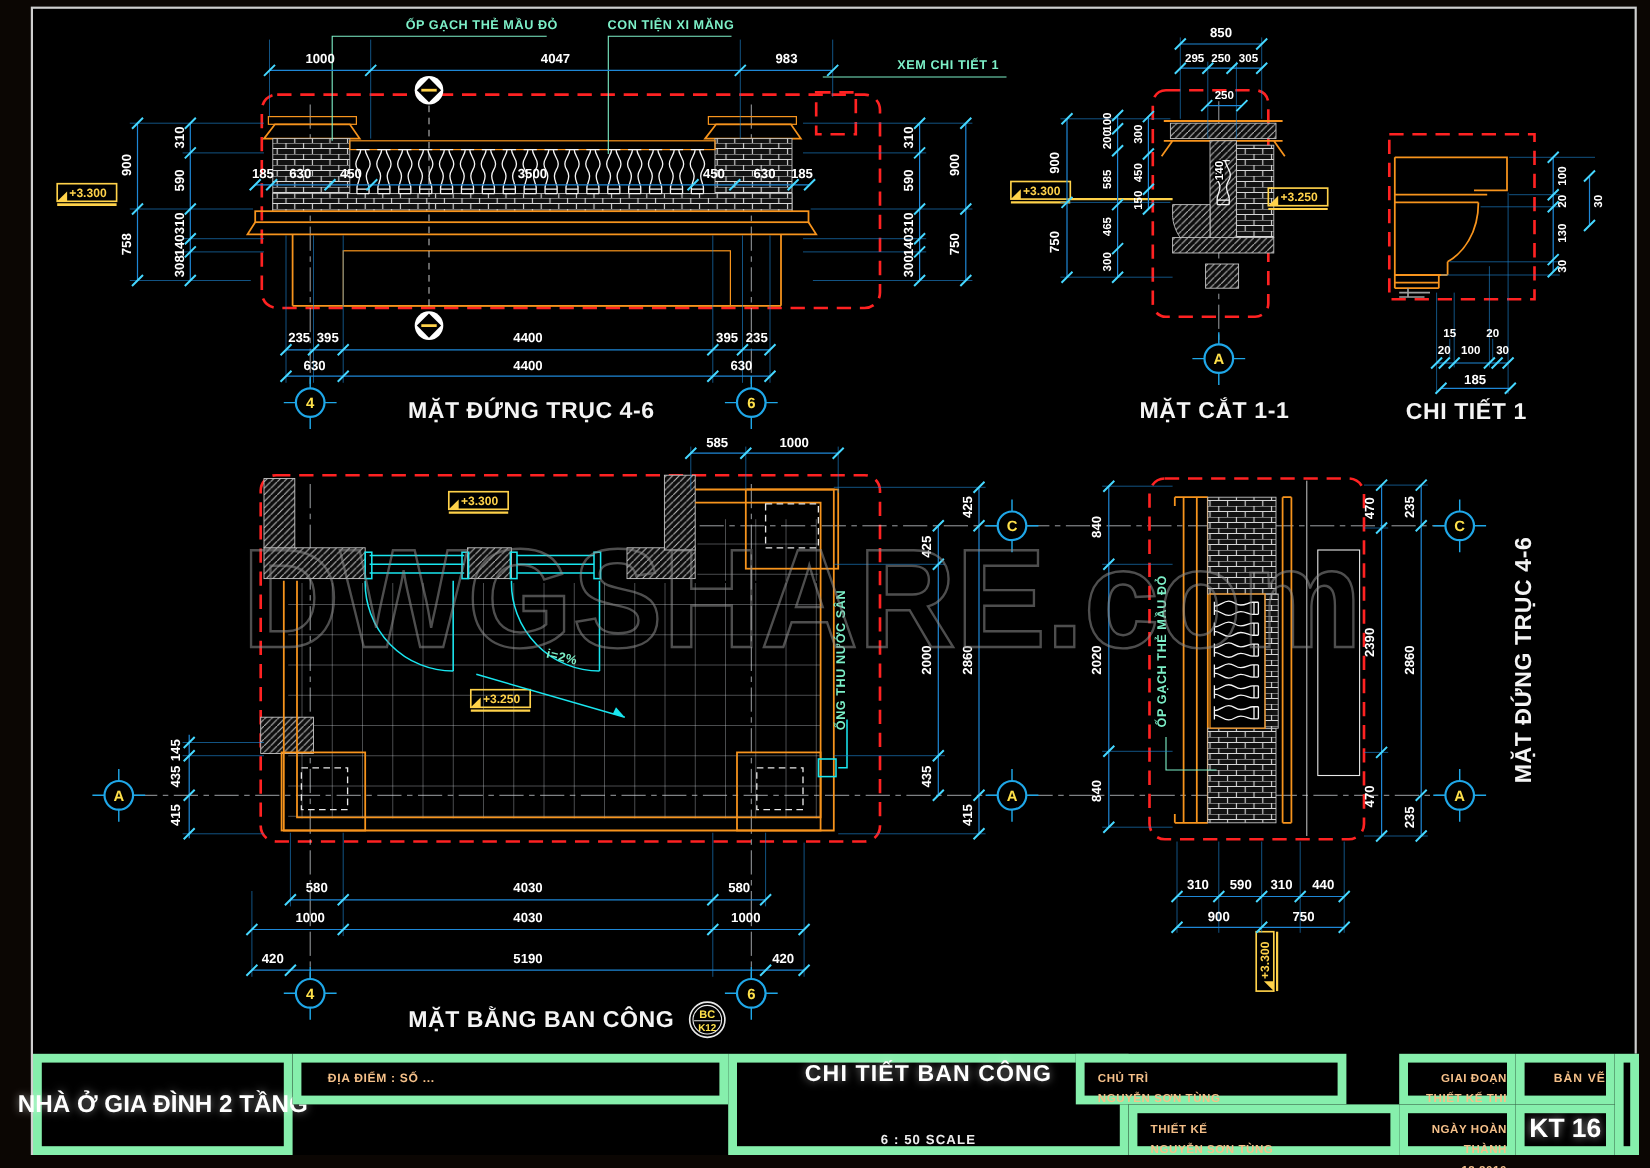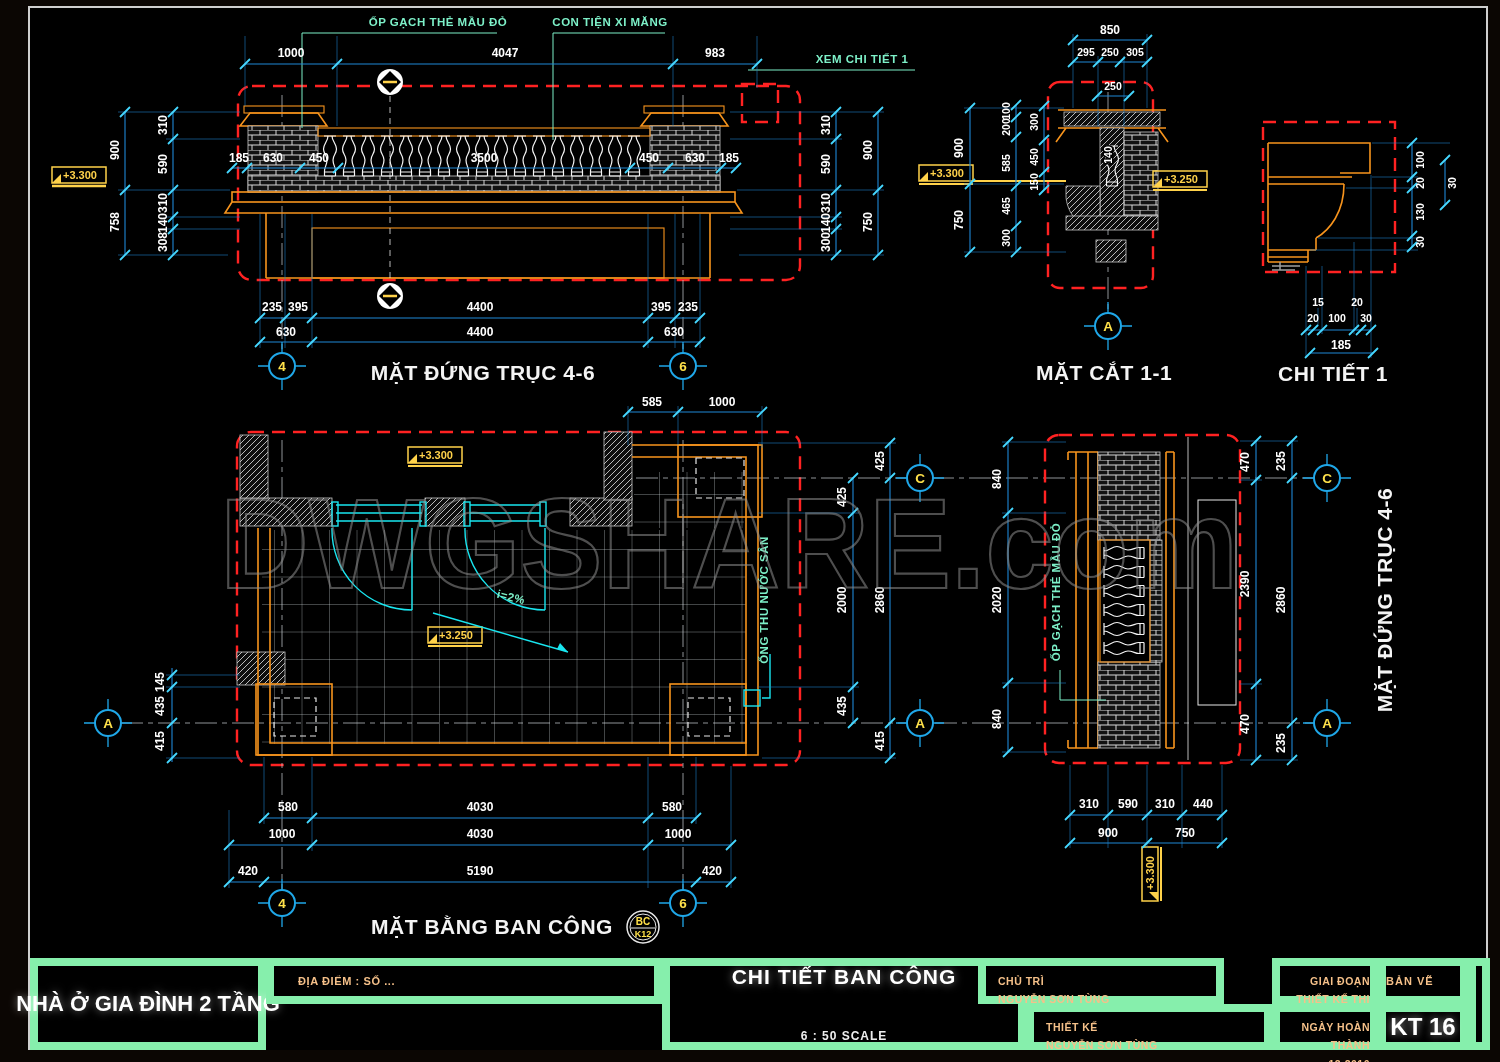--- a/index.html
+++ b/index.html
@@ -32,21 +32,21 @@
   #title-block{position:absolute;left:30px;top:958px;width:1460px;height:92px;background:#000;}
   .tb-cell{position:absolute;border:8px solid #86efac;box-sizing:border-box;background:#000;color:#f5c089;}
   .tb-project{display:flex;align-items:center;justify-content:center;color:#fff;font-size:22px;font-weight:700;white-space:nowrap;text-shadow:0 0 8px rgba(255,255,255,.5);}
   .tb-small{font-size:11px;font-weight:700;letter-spacing:.6px;display:flex;align-items:center;padding-left:24px;}
   .tb-center{display:flex;flex-direction:column;align-items:center;justify-content:center;gap:19px;}
   .tb-center .dtitle{color:#fff;font-size:21px;font-weight:700;letter-spacing:1px;text-shadow:0 0 8px rgba(255,255,255,.5);}
   .tb-center .dscale{color:#eee;font-size:12px;font-weight:700;letter-spacing:1px;margin-top:2px;}
   .tb-two{font-size:10.5px;font-weight:700;letter-spacing:.5px;padding:6px 0 0 12px;line-height:1.75;}
   .tb-two.centered{text-align:right;padding-left:0;}
   .tb-sheetno{display:flex;align-items:center;justify-content:center;color:#fff;font-size:24px;font-weight:700;text-shadow:0 0 8px rgba(255,255,255,.6);}
-  .tb-label-center{display:flex;align-items:center;justify-content:flex-start;font-size:11px;font-weight:700;letter-spacing:1px;}
+  .tb-label-center{display:flex;align-items:center;justify-content:flex-end;font-size:11px;font-weight:700;letter-spacing:1px;}
 </style>
 </head>
 <body>
 
 <div id="sheet-border"></div>
 
 <svg width="1500" height="958" viewBox="0 0 1500 958" style="position:absolute;left:0;top:0;">
   <defs>
     <pattern id="brick" width="16" height="10" patternUnits="userSpaceOnUse">
       <rect width="16" height="10" fill="#121212"></rect>

